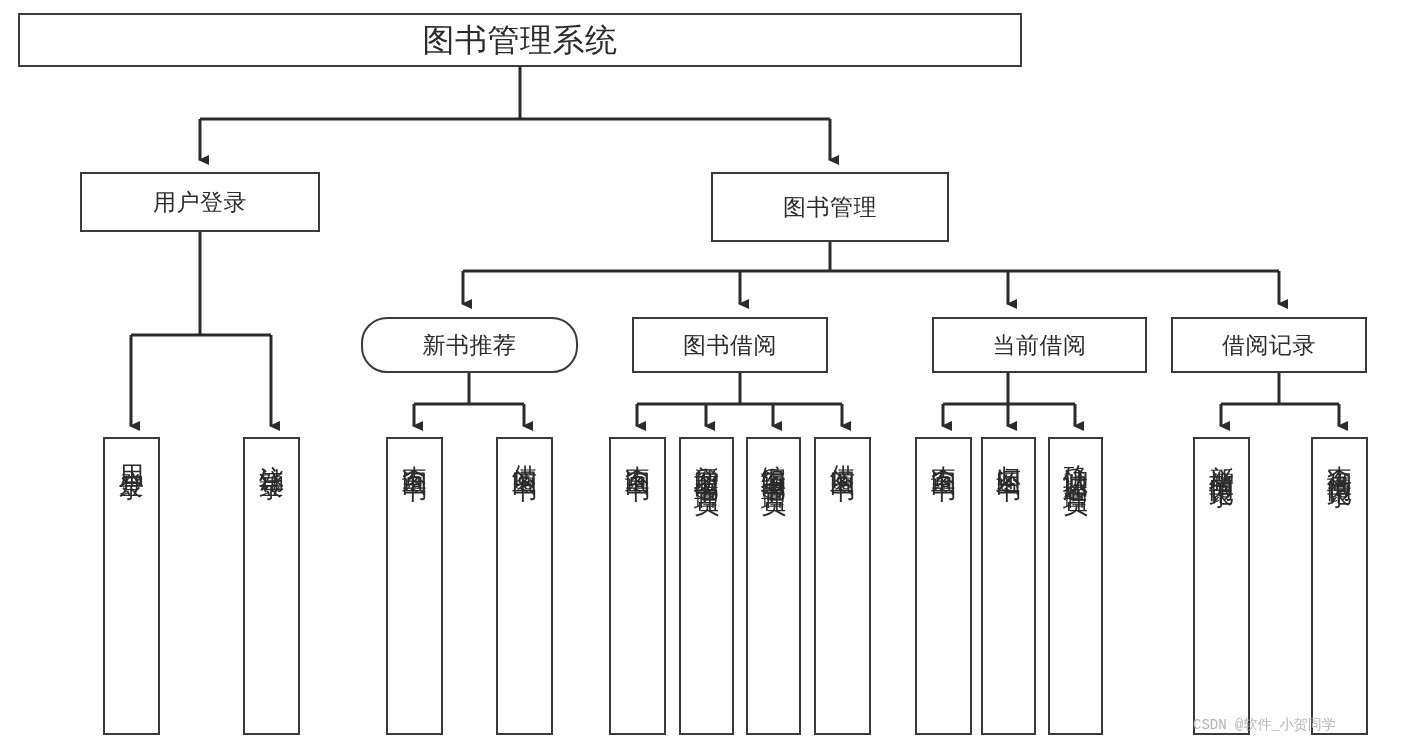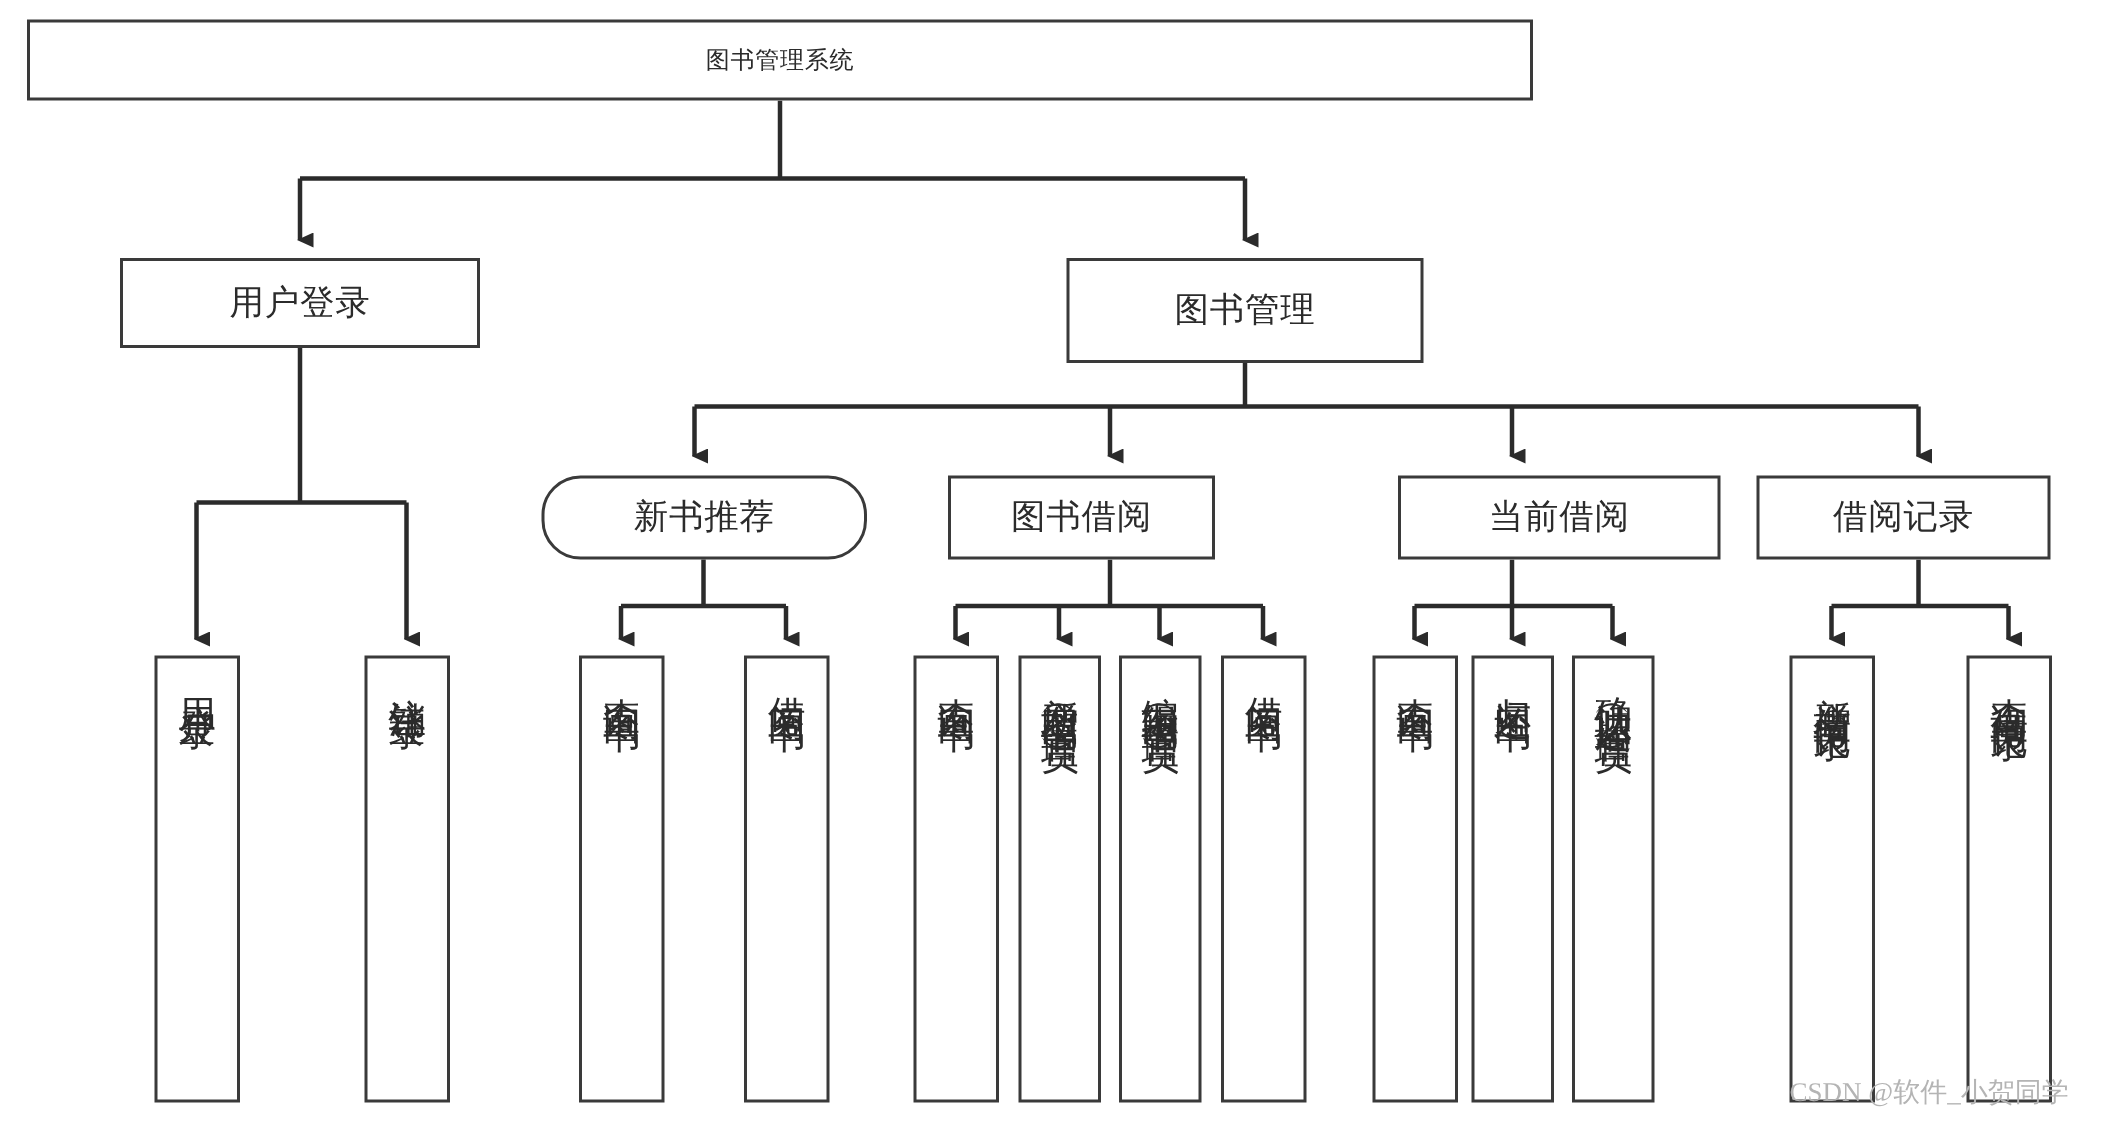--- a/index.html
+++ b/index.html
@@ -39,44 +39,44 @@
     display: block;
     line-height: 1.08;
     letter-spacing: 0.5px;
   }
   
   .node.horiz .node-label {
     font-size: 23px;
     white-space: nowrap;
   }
   .node.root .node-label {
-    font-size: 16px;
+    font-size: 32px;
   }
   
   .node.vert {
     align-items: flex-start;
     justify-content: center;
     padding-top: 6px;
   }
   .node.vert .node-label {
     writing-mode: vertical-rl;
     text-orientation: upright;
     font-size: 25px;
     line-height: 1.0;
     letter-spacing: 4px;
     white-space: nowrap;
   }
   .watermark {
     position: absolute;
     left: 1193px;
     top: 716px;
-    font-size: 18px;
+    font-size: 14px;
     color: #b4b4b4;
     white-space: nowrap;
-    font-family: Liberation Serif, serif;
+    font-family: Liberation Mono, monospace;
   }
 </style>
 </head>
 <body>
 
 <div id="diagram-root">
 
   <svg id="diagram-svg" viewBox="0 0 1405 747" xmlns="http://www.w3.org/2000/svg">
     <defs>
       <marker id="arrow" markerWidth="11" markerHeight="11" refX="5" refY="9" orient="auto" markerUnits="userSpaceOnUse">
@@ -139,21 +139,21 @@
   </div>
 
   <div class="node horiz" style="left:711px; top:172px; width:238px; height:70px;">
     <span class="node-label">图书管理</span>
   </div>
 
   <div class="node horiz" style="left:361px; top:317px; width:217px; height:56px;border-radius:26px;">
     <span class="node-label">新书推荐</span>
   </div>
 
-  <div class="node horiz" style="left:632px; top:317px; width:178px; height:56px;">
+  <div class="node horiz" style="left:632px; top:317px; width:196px; height:56px;">
     <span class="node-label">图书借阅</span>
   </div>
 
   <div class="node horiz" style="left:901px; top:317px; width:215px; height:56px;margin-left:31px;">
     <span class="node-label">当前借阅</span>
   </div>
 
   <div class="node horiz" style="left:1171px; top:317px; width:196px; height:56px;">
     <span class="node-label">借阅记录</span>
   </div>

